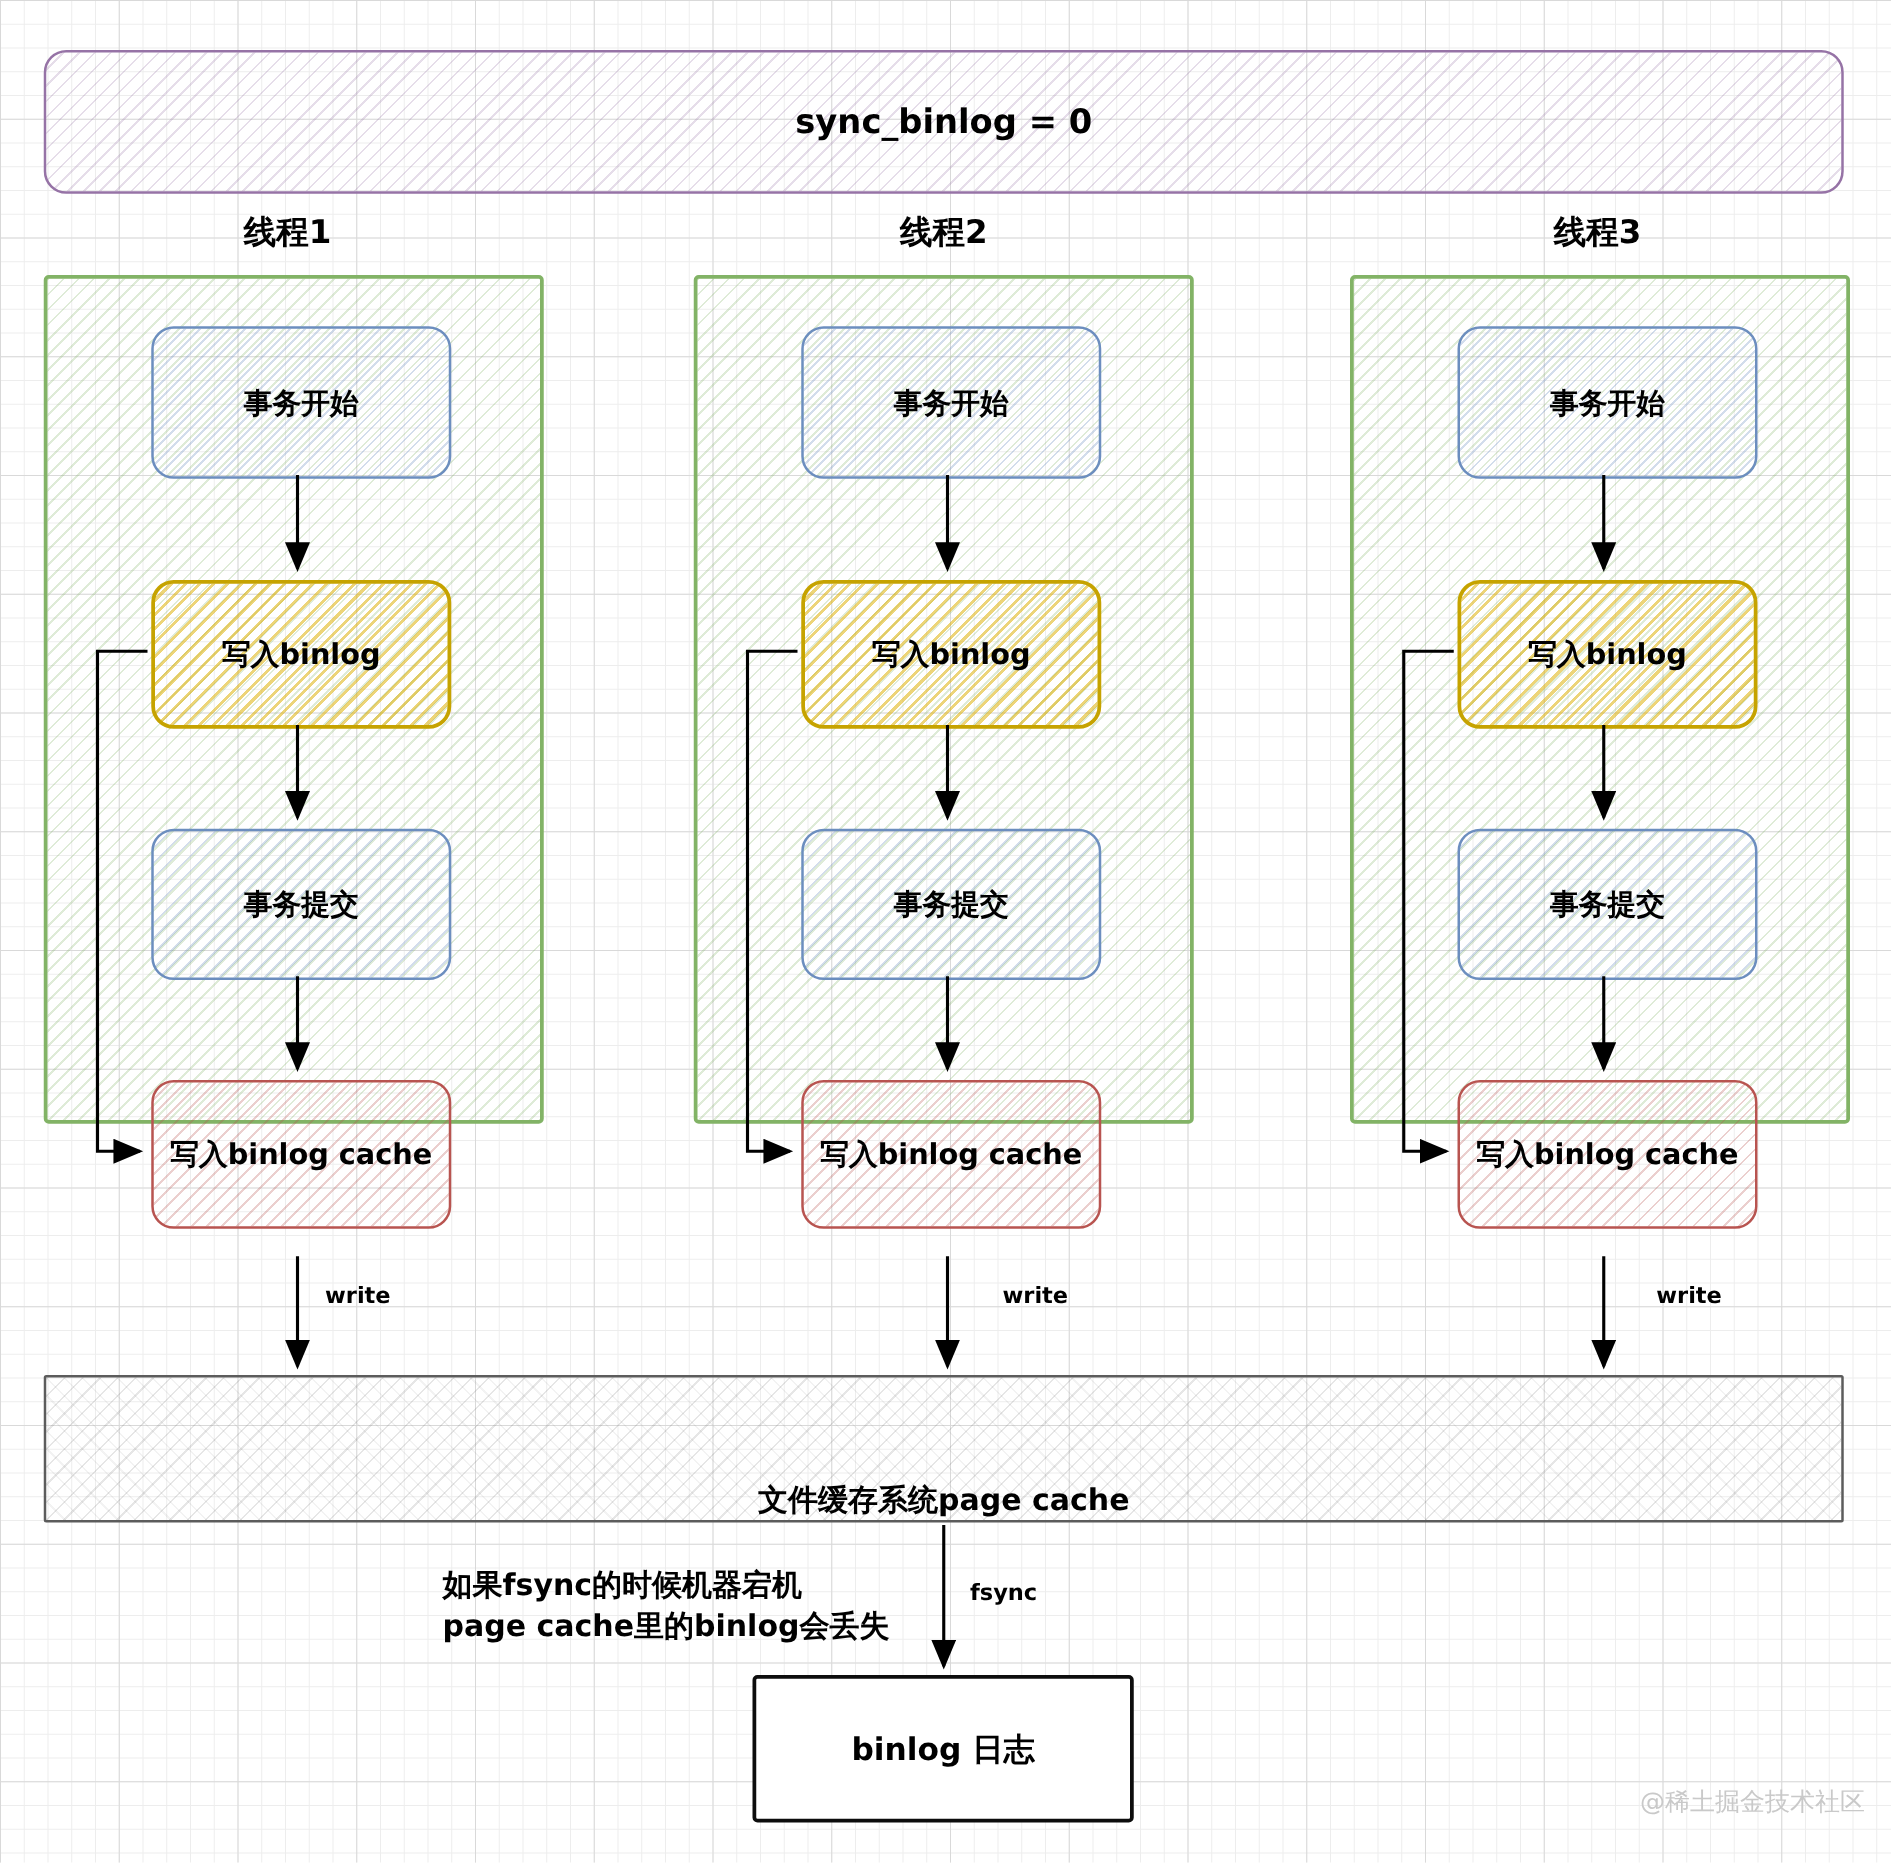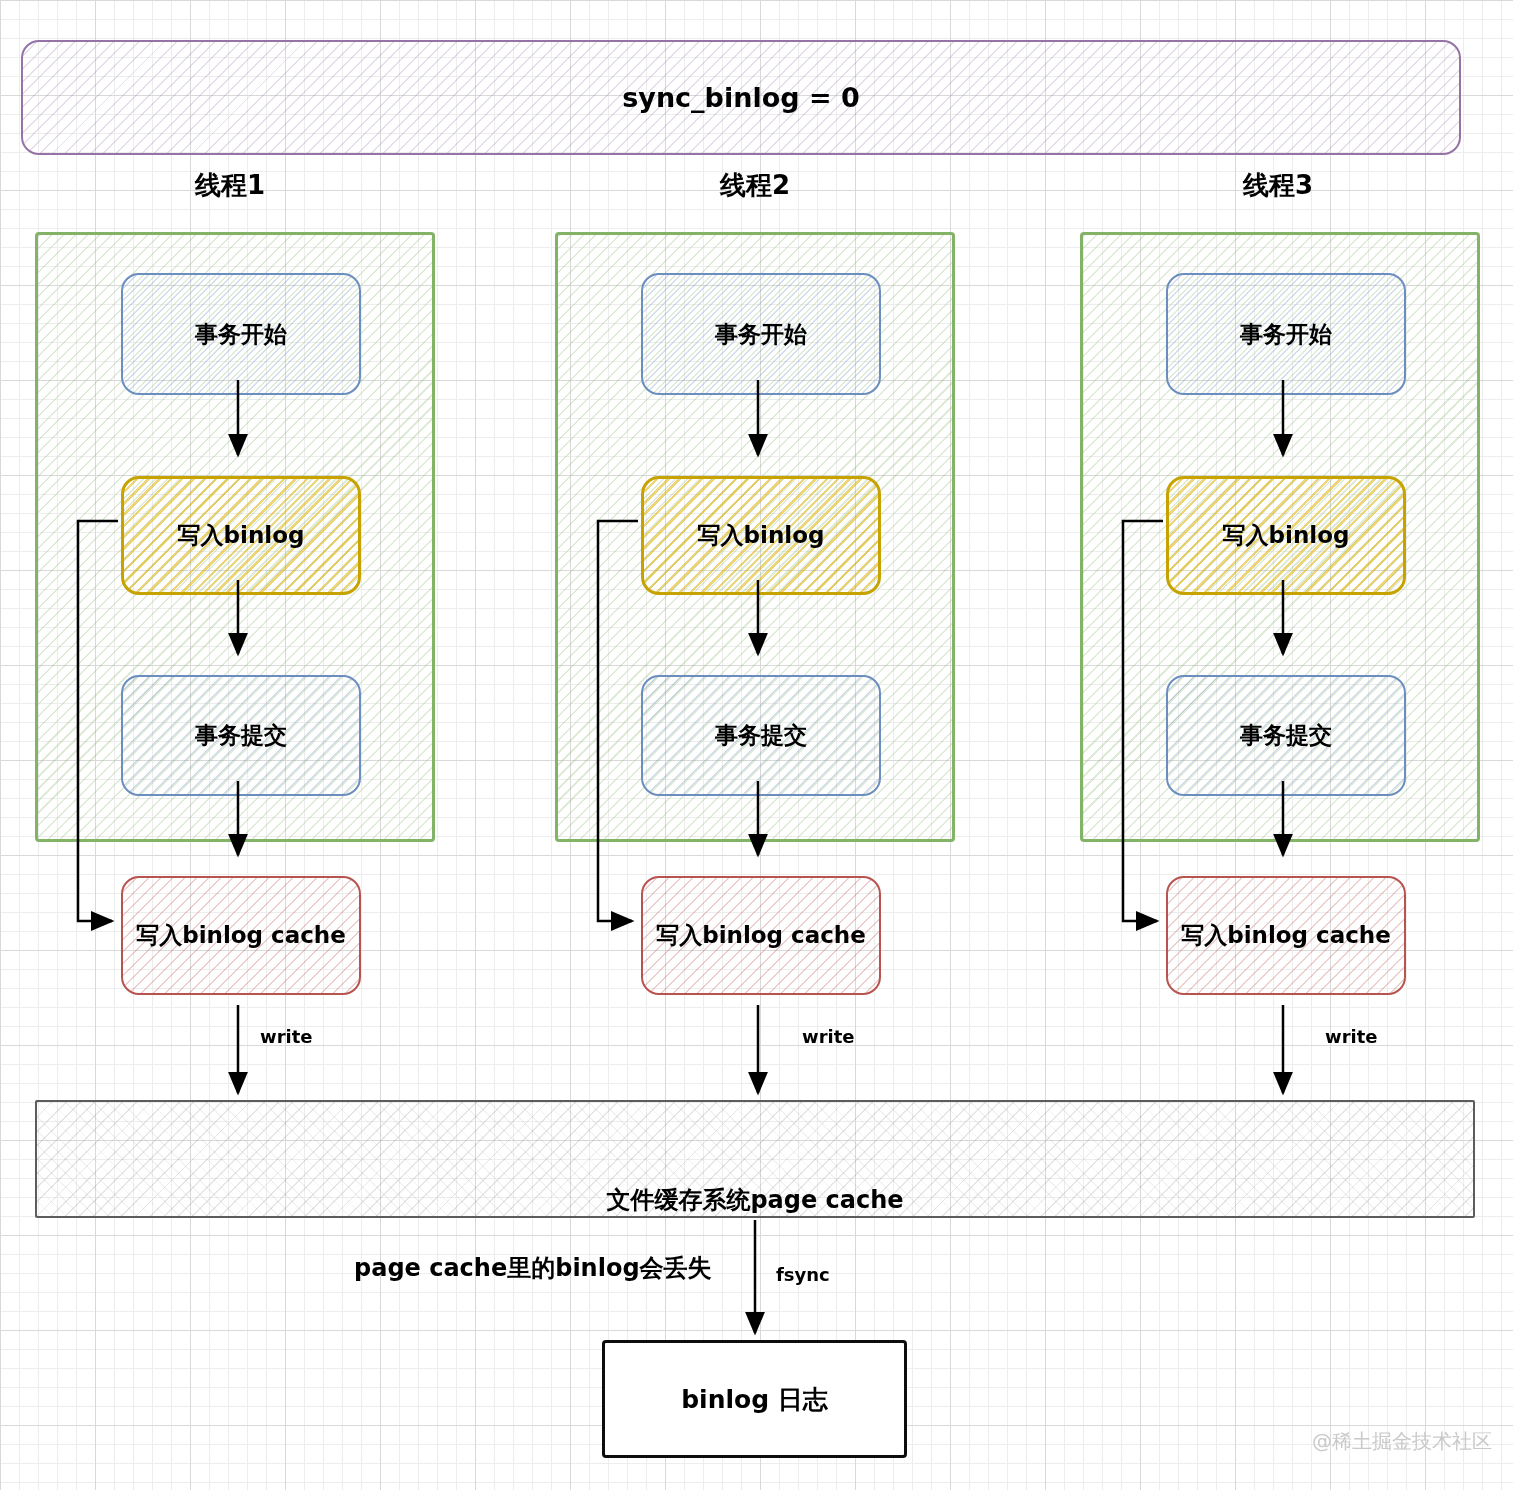--- a/index.html
+++ b/index.html
@@ -7,35 +7,34 @@
   .page{
     position:relative;width:1513px;height:1490px;overflow:hidden;
     background:
       linear-gradient(to right,#d9d9d9 1px,transparent 1px) 0 0 / 95px 95px,
       linear-gradient(to bottom,#d9d9d9 1px,transparent 1px) 0 0 / 95px 95px,
       linear-gradient(to right,#ededed 1px,transparent 1px) 0 0 / 19px 19px,
       linear-gradient(to bottom,#ededed 1px,transparent 1px) 0 0 / 19px 19px,
       #ffffff;
   }
   .banner{
-    position:absolute;left:21px;top:40px;width:1440px;height:115px;
+    position:absolute;left:35px;top:40px;width:1440px;height:115px;
     border:2.5px solid #9673a6;border-radius:18px;box-sizing:border-box;
     background:repeating-linear-gradient(135deg,rgba(150,115,166,0.24) 0 1.4px,transparent 1.4px 9px);
     display:flex;align-items:center;justify-content:center;
     font-size:27px;font-weight:bold;
   }
   .col-title{
     position:absolute;top:168px;width:400px;text-align:center;
     font-size:26px;font-weight:bold;
   }
   .thread{
-    position:absolute;top:220px;width:400px;height:610px;box-sizing:border-box;
+    position:absolute;top:220px;width:400px;height:679px;box-sizing:border-box;
     border:3px solid #82b366;border-radius:4px;
     background:repeating-linear-gradient(135deg,rgba(130,179,102,0.26) 0 1.5px,transparent 1.5px 8.5px);
-    margin-top:12px;
   }
   .node{
     position:absolute;left:83px;width:240px;box-sizing:border-box;
     border:2.5px solid;border-radius:18px;
     display:flex;align-items:center;justify-content:center;
     font-size:23px;font-weight:bold;text-align:center;
   }
   .n1{top:38px;height:122px;}
   .n2{top:241px;height:119px;}
   .n3{top:440px;height:121px;}
@@ -129,20 +128,21 @@
 
   <div class="flow-label" style="left:260px;top:1026px">write</div>
   <div class="flow-label" style="left:802px;top:1026px">write</div>
   <div class="flow-label" style="left:1325px;top:1026px">write</div>
 
   <div class="pagecache">
     <span>文件缓存系统page cache</span>
   </div>
 
   <div class="note">
+    <div>如果fsync的时候机器宕机</div>
     <div>page cache里的binlog会丢失</div>
   </div>
 
   <div class="flow-label" style="left:776px;top:1264px">fsync</div>
 
   <div class="binlogbox">
     <span>binlog 日志</span>
   </div>
 
   <div class="watermark">@稀土掘金技术社区</div>

